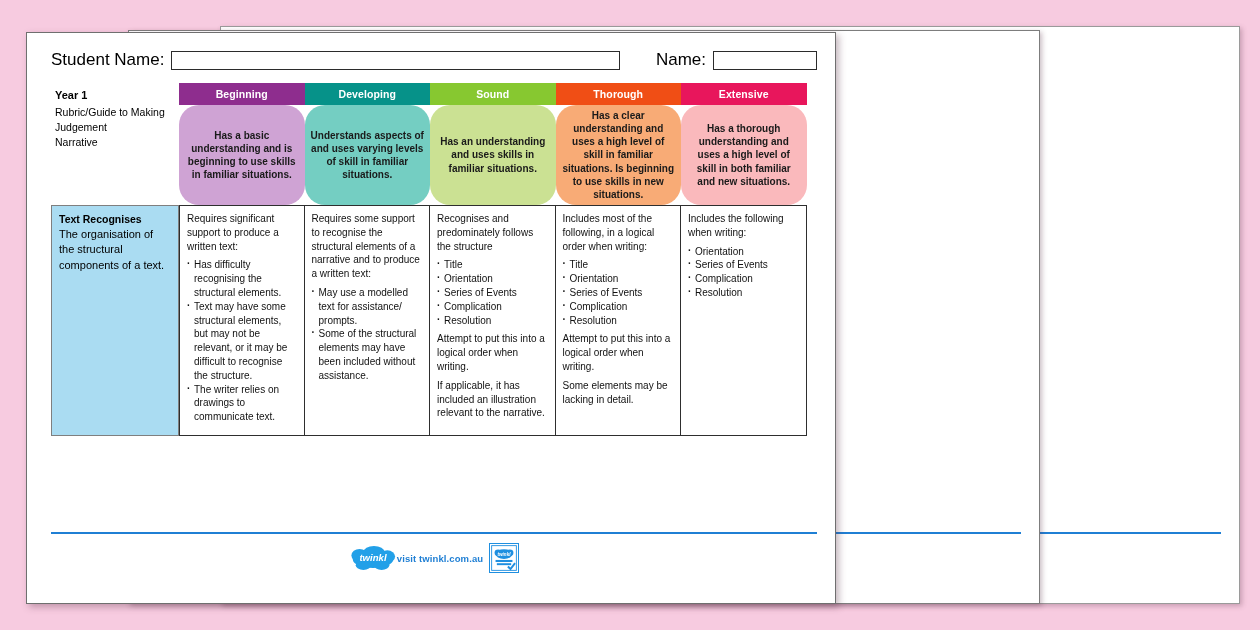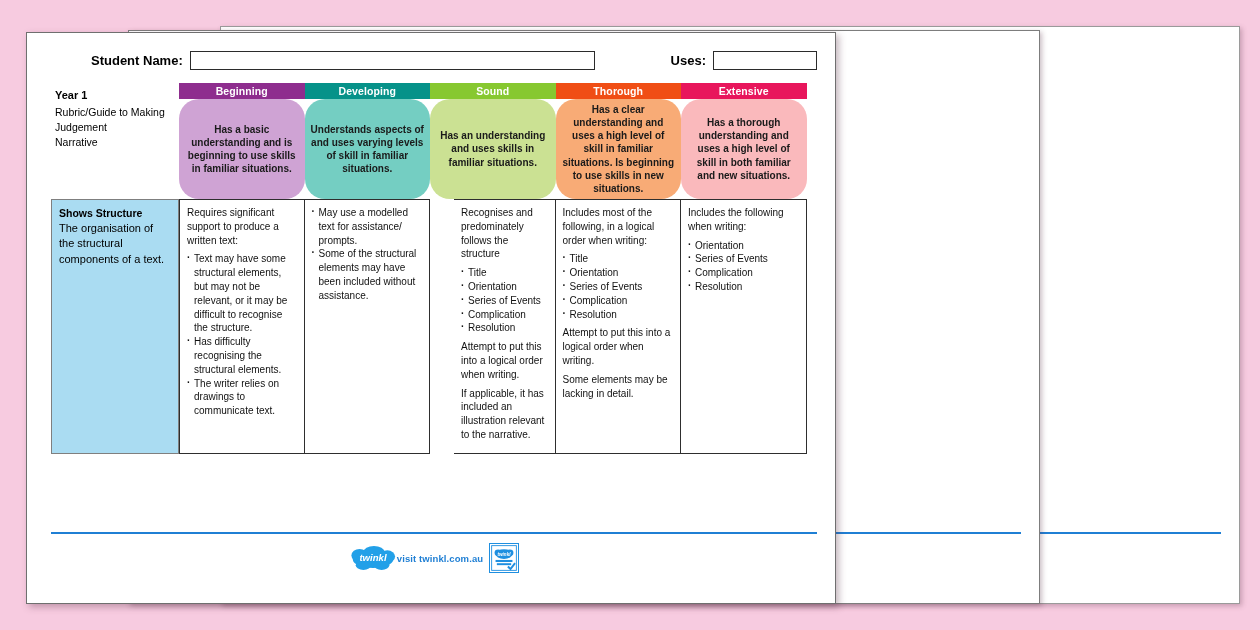--- a/index.html
+++ b/index.html
@@ -32,35 +32,35 @@
   #page-front {
     left:26px; top:32px; width:810px; height:572px;
     border:1px solid #6f6f6f;
     box-shadow:3px 3px 7px rgba(90,50,70,.35);
   }
 
   
   .sheet-inner { position:absolute; inset:0; padding:16px 18px 0 24px; }
 
   .name-row { display:flex; align-items:center; gap:0; height:22px; margin-bottom:12px; }
-  .fld-label { font-size:13px; font-weight:bold; color:#000; white-space:nowrap;margin-left:40px; }
+  .fld-label { font-size:17px; font-weight:normal; color:#000; white-space:nowrap; }
   .fld-box { border:1.6px solid #2b2b2b; background:#fff; height:19px; }
   #student-name-box { width:498px; margin-left:7px; }
   #date-box { width:104px; margin-left:7px; }
   .date-wrap { margin-left:36px; display:flex; align-items:center; }
 
   
   .rubric { display:grid; grid-template-columns:128px repeat(5,125.5px); }
 
   .corner-title { padding:6px 4px 0 4px; }
   .corner-title .yr { font-size:11px; font-weight:bold; color:#000; margin-bottom:4px; }
   .corner-title .sub { font-size:10.5px; color:#000; line-height:1.42; }
 
   .lvl-head {
-    height:16px; display:flex; align-items:center; justify-content:center;
+    height:22px; display:flex; align-items:center; justify-content:center;
     color:#fff; font-weight:bold; font-size:10.5px; letter-spacing:.1px;
   }
   .lvl-desc {
     height:100px; padding:4px 6px;
     display:flex; align-items:center; justify-content:center; text-align:center;
     font-size:10px; font-weight:bold; color:#1a1a1a; line-height:1.32;border-radius:20px;
   }
 
   
   .row-label {
@@ -226,55 +226,56 @@
   </div>
 </div>
 
 <div class="page" id="page-front">
   <div class="sheet-inner">
 
     <div class="name-row">
       <span class="fld-label">Student Name:</span>
       <div class="fld-box" id="student-name-box"></div>
       <div class="date-wrap">
-        <span class="fld-label">Uses:</span>
+        <span class="fld-label">Name:</span>
         <div class="fld-box" id="date-box"></div>
       </div>
     </div>
 
     <div class="rubric">
 
       <div class="corner-title" style="grid-row:1 / span 2;">
         <div class="yr">Year 1</div>
         <div class="sub">
           <div>Rubric/Guide to Making</div>
           <div>Judgement</div>
           <div>Narrative</div>
         </div>
       </div>
 
       <div id="lvl-cells" style="display:contents;"><div class="lvl-head" style="background: rgb(142, 45, 142); grid-area: 1 / 2;">Beginning</div><div class="lvl-desc" style="background: rgb(207, 163, 212); grid-area: 2 / 2;">Has a basic understanding and is beginning to use skills in familiar situations.</div><div class="lvl-head" style="background: rgb(6, 146, 137); grid-area: 1 / 3;">Developing</div><div class="lvl-desc" style="background: rgb(116, 206, 194); grid-area: 2 / 3;">Understands aspects of and uses varying levels of skill in familiar situations.</div><div class="lvl-head" style="background: rgb(135, 200, 48); grid-area: 1 / 4;">Sound</div><div class="lvl-desc" style="background: rgb(203, 225, 147); grid-area: 2 / 4;">Has an understanding and uses skills in familiar situations.</div><div class="lvl-head" style="background: rgb(240, 78, 21); grid-area: 1 / 5;">Thorough</div><div class="lvl-desc" style="background: rgb(248, 171, 118); grid-area: 2 / 5;">Has a clear understanding and uses a high level of skill in familiar situations. Is beginning to use skills in new situations.</div><div class="lvl-head" style="background: rgb(232, 22, 92); grid-area: 1 / 6;">Extensive</div><div class="lvl-desc" style="background: rgb(250, 185, 188); grid-area: 2 / 6;">Has a thorough understanding and uses a high level of skill in both familiar and new situations.</div></div>
 
       <div class="row-label">
-        <div class="t">Shows Structure</div>
+        <div class="t">Text Recognises</div>
         <div class="d">The organisation of the structural components of a text.</div>
       </div>
       <div id="body-cells" style="display:contents;"><div class="cell first" style="grid-area: 3 / 2;">
             <p>Requires significant support to produce a written text:</p>
             <ul>
+              <li>Has difficulty recognising the structural elements.</li>
               <li>Text may have some structural elements, but may not be relevant, or it may be difficult to recognise the structure.</li>
-              <li>Has difficulty recognising the structural elements.</li>
               <li>The writer relies on drawings to communicate text.</li>
             </ul>
           </div><div class="cell" style="grid-area: 3 / 3;">
+            <p>Requires some support to recognise the structural elements of a narrative and to produce a written text:</p>
             <ul>
               <li>May use a modelled text for assistance/ prompts.</li>
               <li>Some of the structural elements may have been included without assistance.</li>
             </ul>
-          </div><div class="cell" style="grid-area: 3 / 4; margin-left: 24px;">
+          </div><div class="cell" style="grid-area: 3 / 4;">
             <p>Recognises and predominately follows the structure</p>
             <ul>
               <li>Title</li>
               <li>Orientation</li>
               <li>Series of Events</li>
               <li>Complication</li>
               <li>Resolution</li>
             </ul>
             <p>Attempt to put this into a logical order when writing.</p>
             <p>If applicable, it has included an illustration relevant to the narrative.</p>

